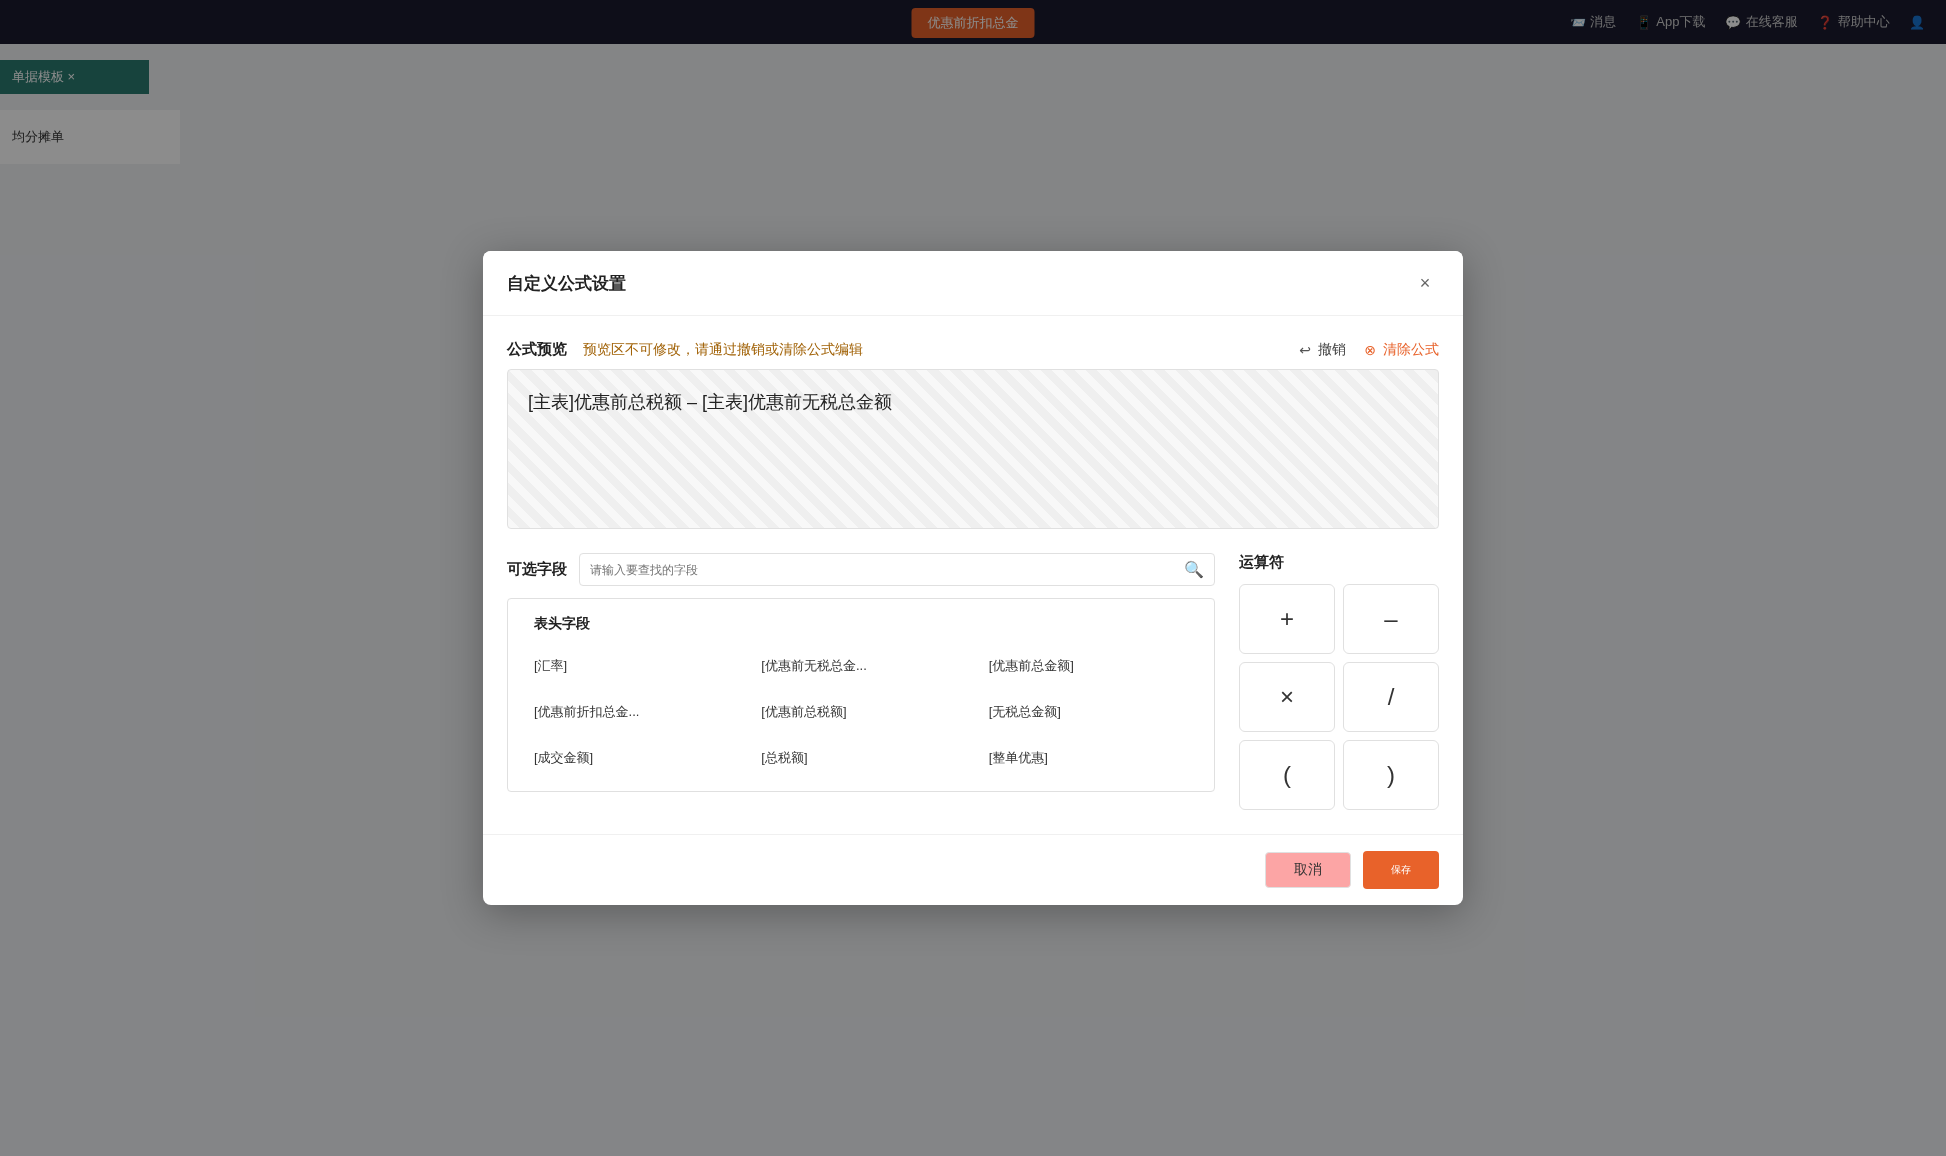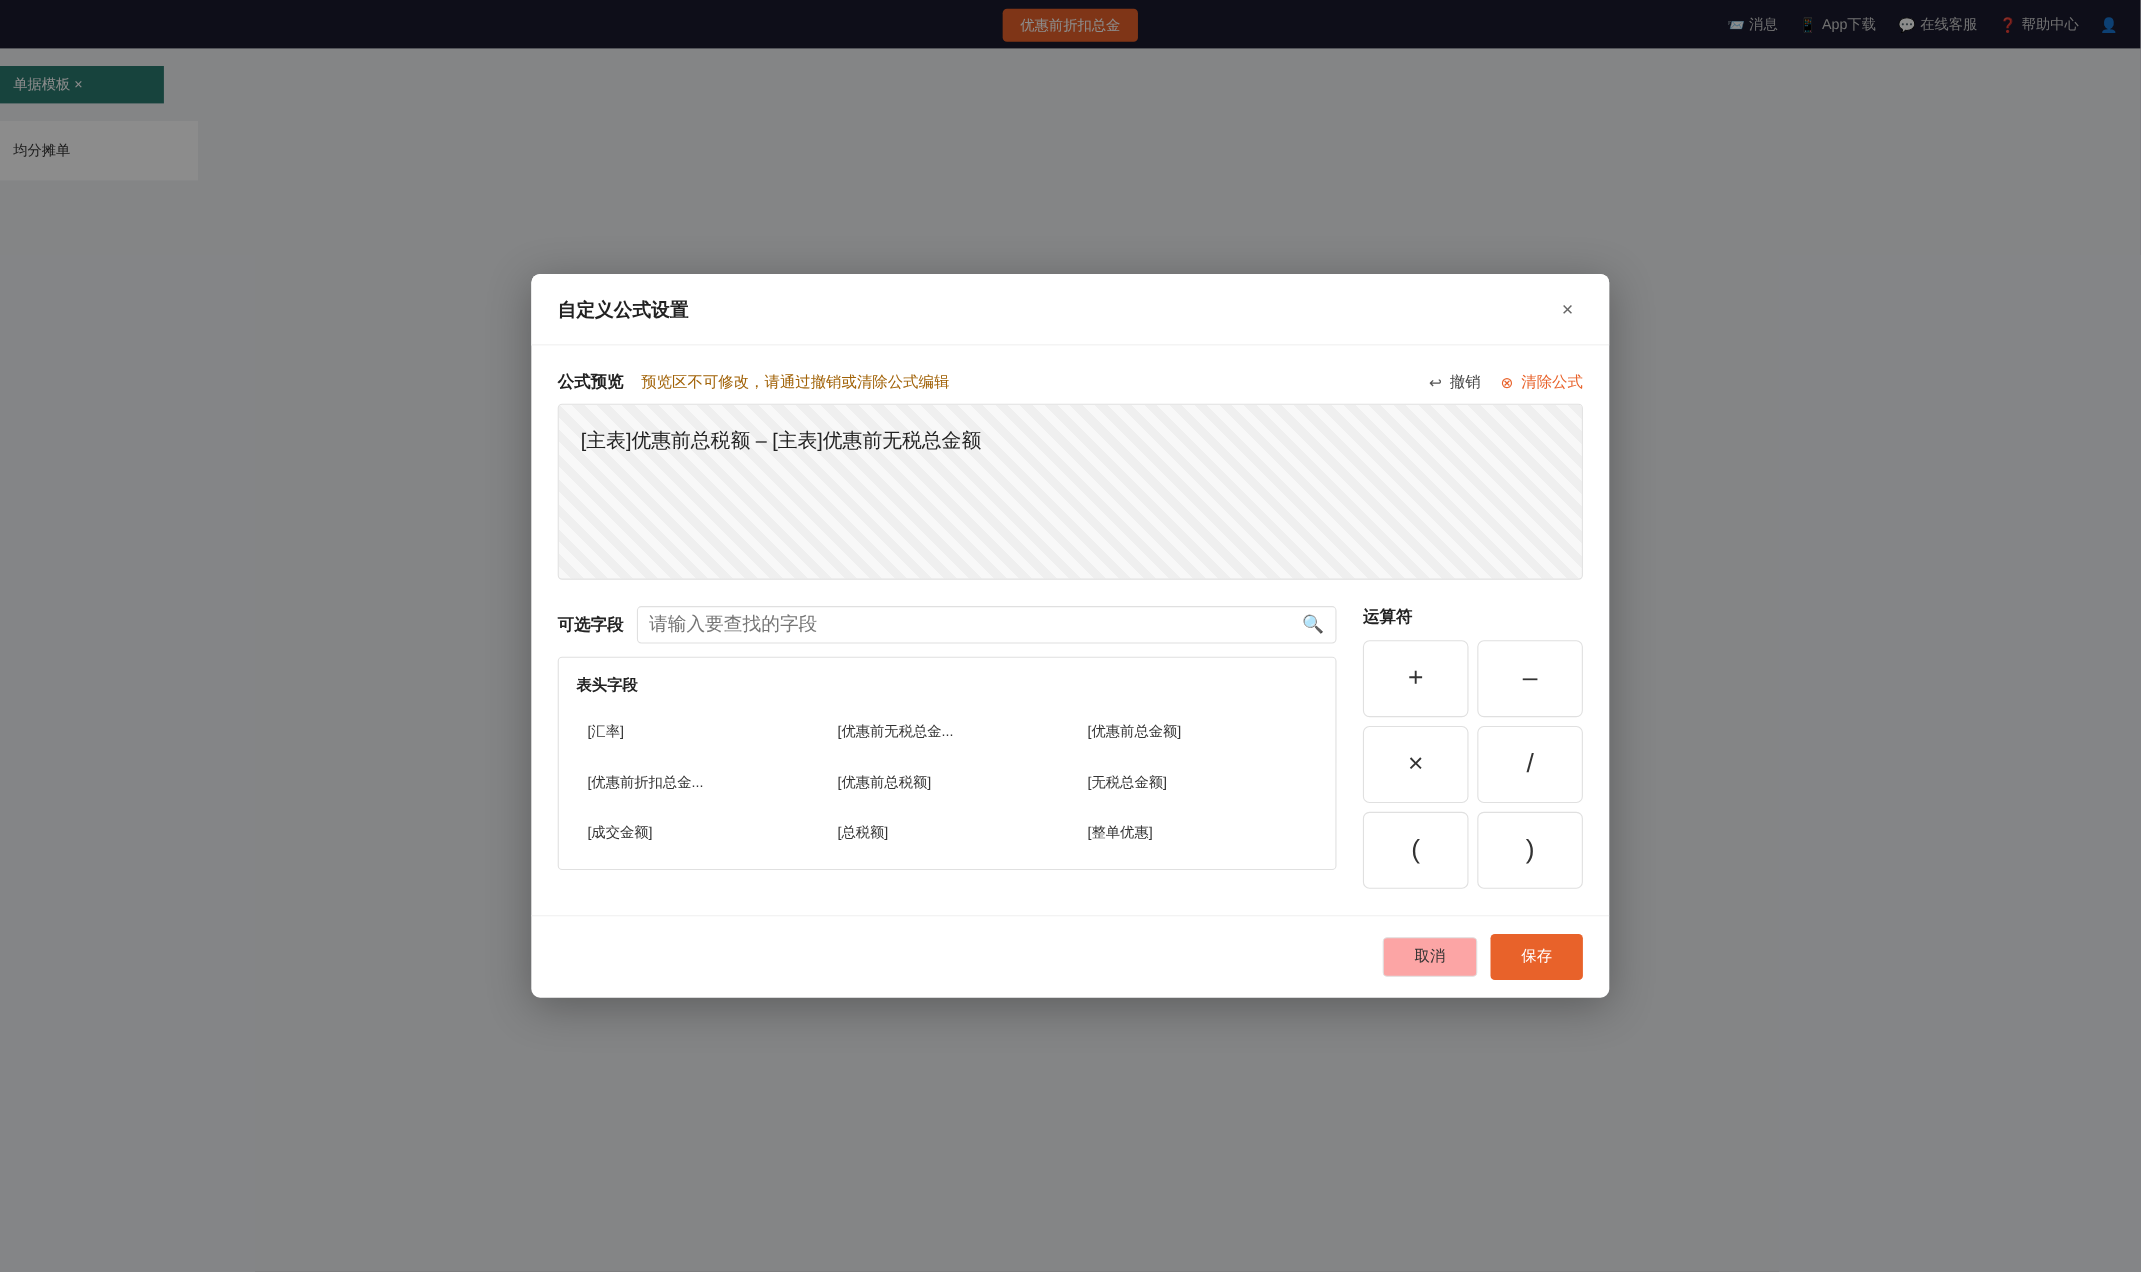--- a/index.html
+++ b/index.html
@@ -260,21 +260,21 @@
       border: 1px solid #e0e0e0;
       border-radius: 4px;
       padding: 6px 10px;
       gap: 6px;
       background: #fff;
     }
 
     .search-input {
       border: none;
       outline: none;
-      font-size: 17px;
+      font-size: 12px;
       color: #ec4899;
       flex: 1;
       background: transparent;
     }
 
     .search-icon {
       color: #e8622a;
       font-size: 16px;
     }
 
@@ -287,20 +287,21 @@
       overflow-y: auto;
       background: #fff;
       position: relative;
     }
 
     .fields-group-label {
       font-size: 14px;
       font-weight: 600;
       color: #222;
       margin-bottom: 16px;
+      margin-left: 10px;
     }
 
     .fields-grid {
       display: grid;
       grid-template-columns: repeat(3, 1fr);
       gap: 12px 8px;
     }
 
     .field-item {
       font-size: 13px;
@@ -364,21 +365,21 @@
       font-size: 14px;
       color: #333;
       cursor: pointer;
     }
 
     .btn-save {
       padding: 12px 28px;
       border: none;
       border-radius: 4px;
       background: #e8622a;
-      font-size: 14px;
+      font-size: 10px;
       color: #fff;
       cursor: pointer;
       font-weight: 500;
     }
 
     
     .fields-list-container::-webkit-scrollbar {
       width: 6px;
     }
     .fields-list-container::-webkit-scrollbar-track {

